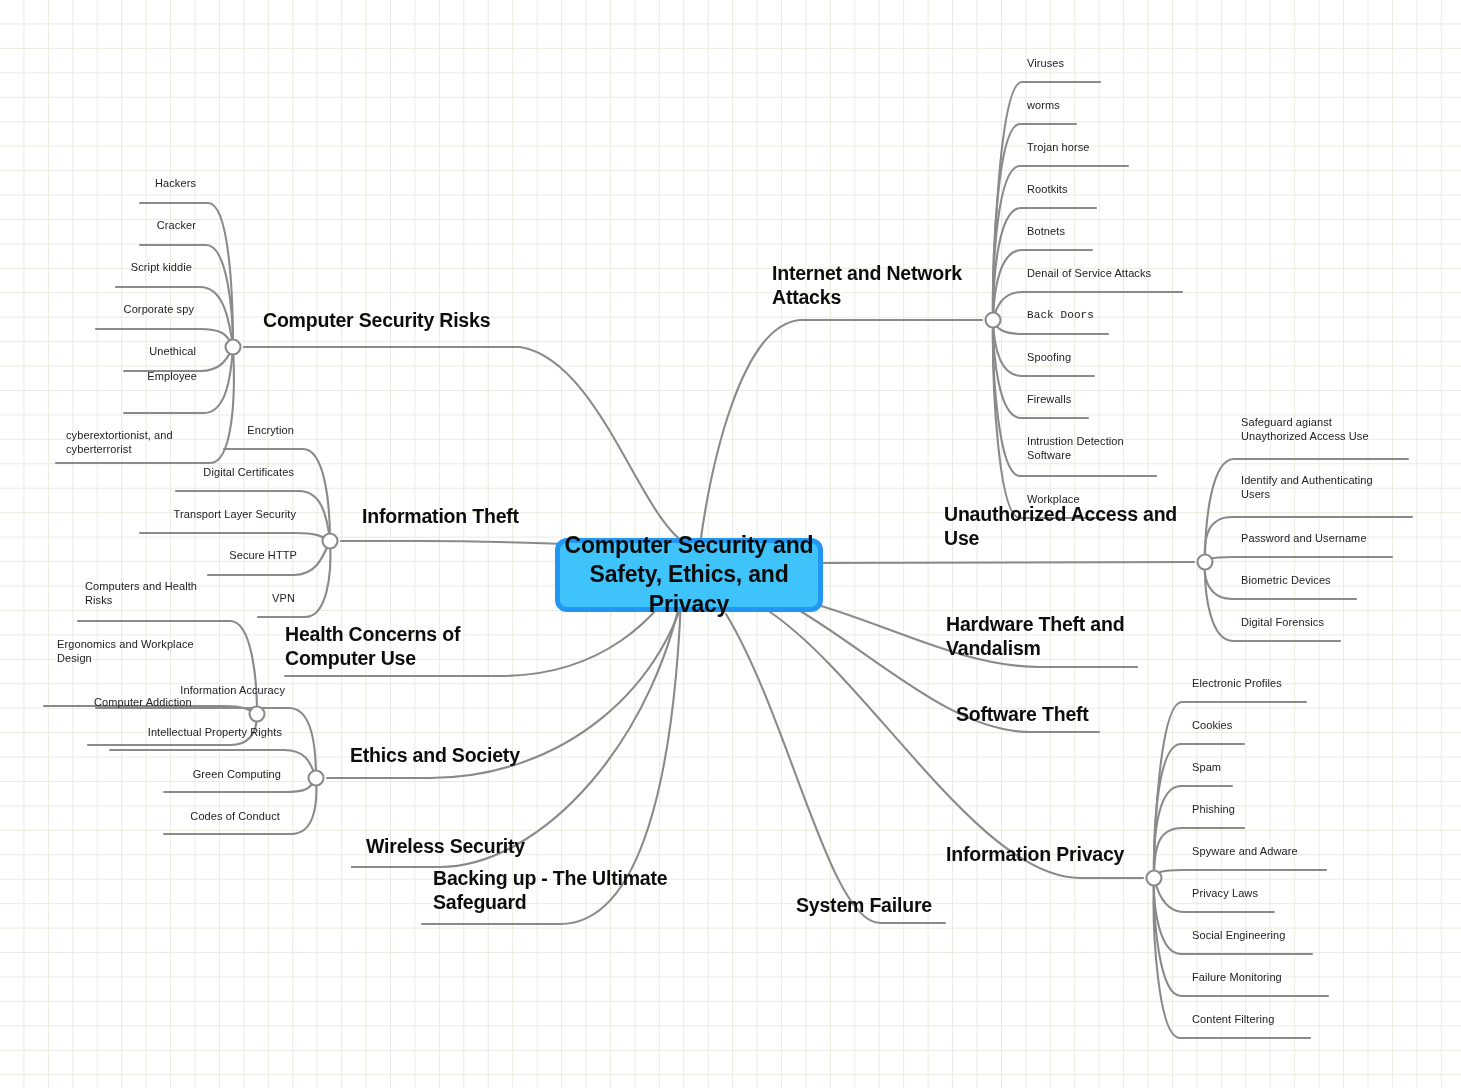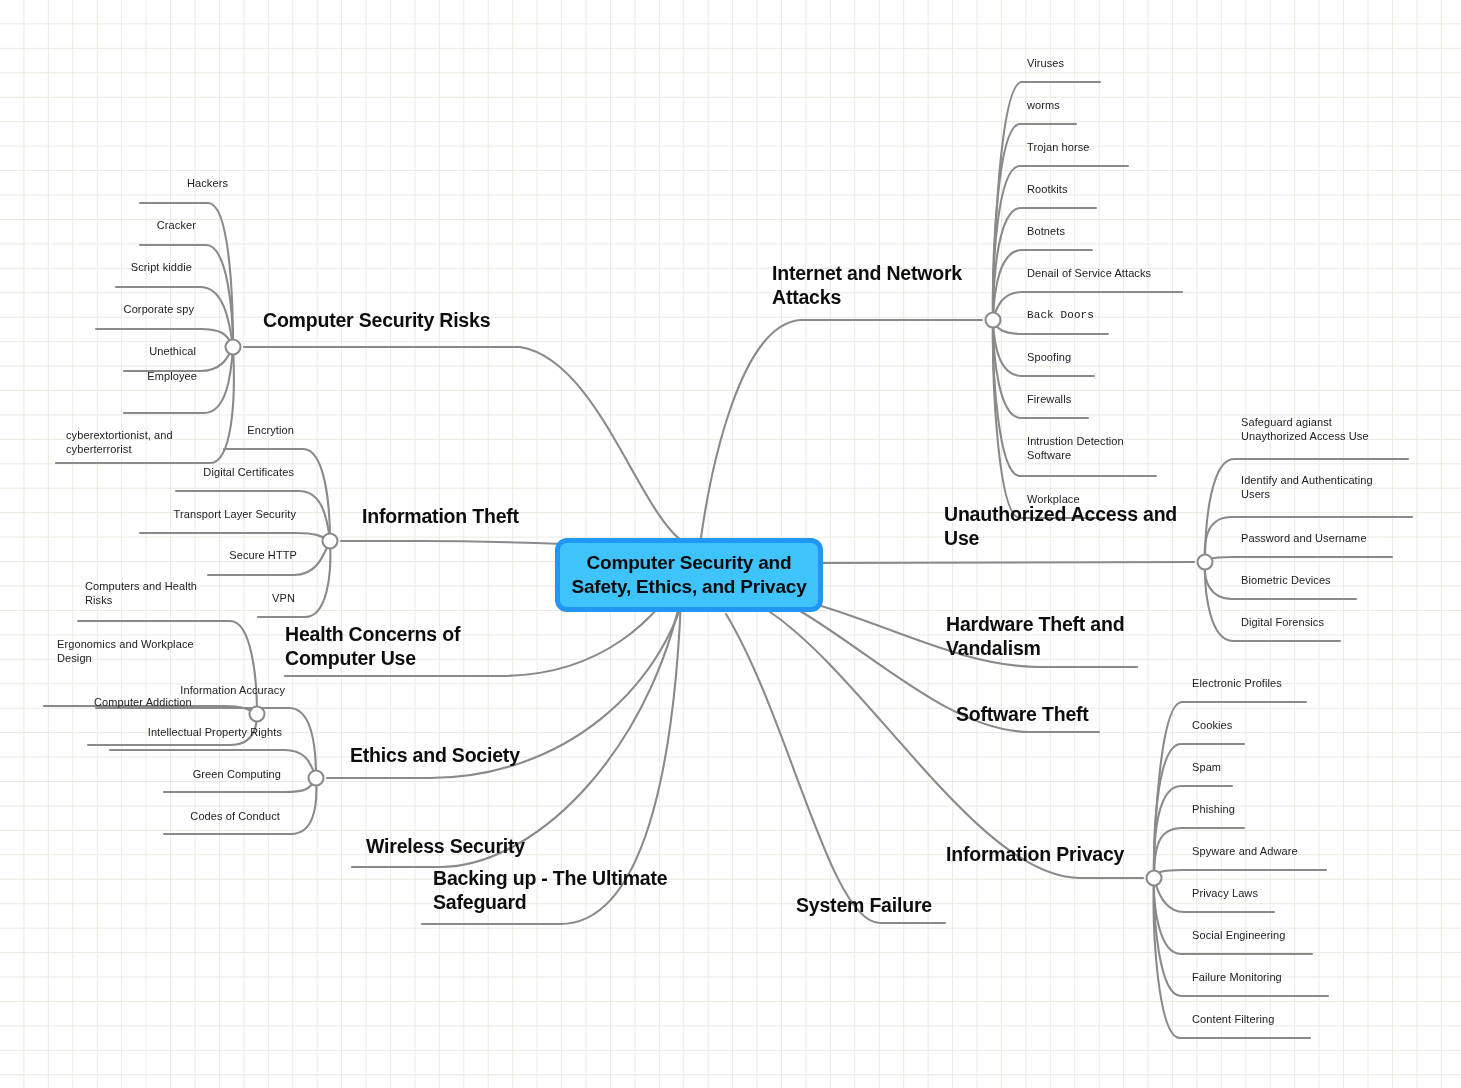--- a/index.html
+++ b/index.html
@@ -58,21 +58,21 @@
     box-sizing: border-box;
     background: #3fc3fb;
     border: 5px solid #2196f3;
     border-radius: 12px;
     display: flex;
     align-items: center;
     justify-content: center;
     z-index: 5;
   }
   #center-node .t {
-    font-size: 19px;
+    font-size: 23px;
     font-weight: 700;
     color: #0b0b0b;
     text-align: center;
     line-height: 1.28;
     white-space: pre-line;
     letter-spacing: -0.2px;
   }
 </style>
 </head>
 <body>
@@ -191,21 +191,21 @@
   <div class="lbl main" style="left:772px; top:261px;">Internet and Network
 Attacks</div>
   <div class="lbl main" style="left:944px; top:502px;">Unauthorized Access and
 Use</div>
   <div class="lbl main" style="left:946px; top:612px;">Hardware Theft and
 Vandalism</div>
   <div class="lbl main" style="left:956px; top:702px;">Software Theft</div>
   <div class="lbl main" style="left:946px; top:842px;">Information Privacy</div>
   <div class="lbl main" style="left:796px; top:893px;">System Failure</div>
 
-  <div class="lbl leaf right-align" style="left:0px; top:177px; width:196px;padding-left:32px;">Hackers</div>
+  <div class="lbl leaf right-align" style="left:0px; top:177px; width:196px;">Hackers</div>
   <div class="lbl leaf right-align" style="left:0px; top:219px; width:196px;">Cracker</div>
   <div class="lbl leaf right-align" style="left:0px; top:261px; width:192px;">Script kiddie</div>
   <div class="lbl leaf right-align" style="left:0px; top:303px; width:194px;">Corporate spy</div>
   <div class="lbl leaf right-align" style="left:0px; top:345px; width:196px;">Unethical</div>
   <div class="lbl leaf right-align" style="left:0px; top:370px; width:197px;">Employee</div>
   <div class="lbl leaf" style="left:66px; top:429px; width:160px;">cyberextortionist, and
 cyberterrorist</div>
 
   <div class="lbl leaf right-align" style="left:40px; top:424px; width:254px;">Encrytion</div>
   <div class="lbl leaf right-align" style="left:40px; top:466px; width:254px;">Digital Certificates</div>

